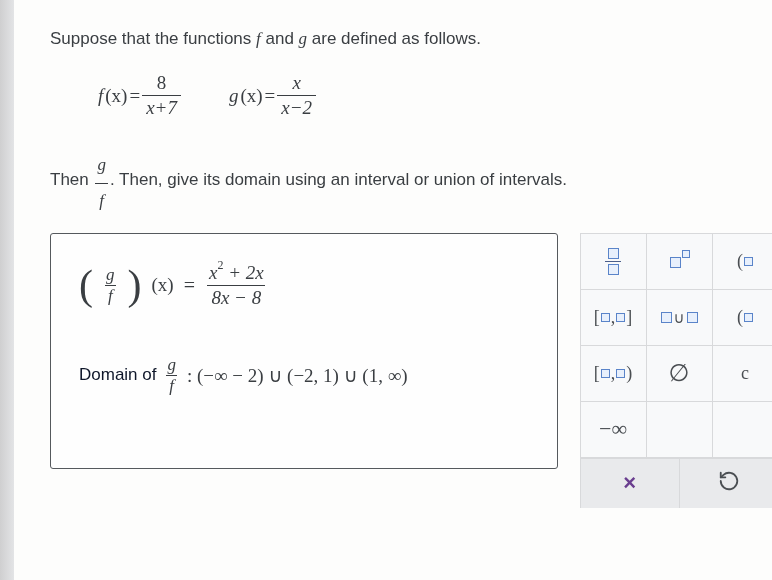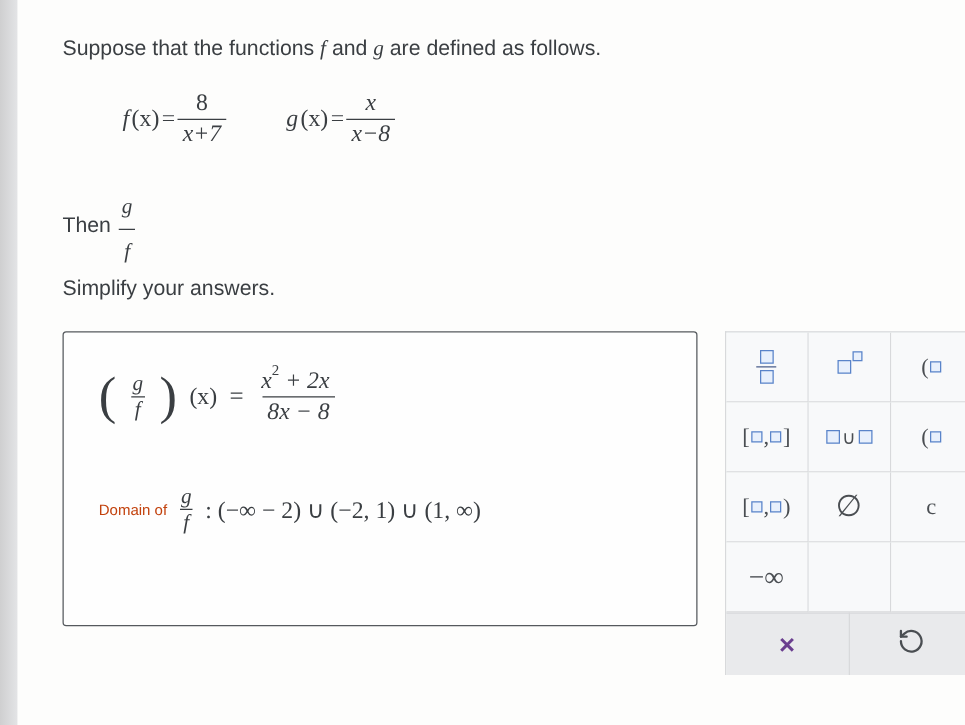--- a/index.html
+++ b/index.html
@@ -47,21 +47,21 @@
       background: #fefefe;
     }
     .eqrow { display: flex; align-items: center; gap: 10px; font-family: Georgia, 'Times New Roman', serif; font-size: 20px; font-style: italic; margin-bottom: 46px;}
     .big-paren { font-size: 42px; font-style: normal; line-height: 0.7; font-family: 'Times New Roman', serif; }
     .sfrac { display: inline-flex; flex-direction: column; align-items: center; }
     .sfrac .num { padding: 0 3px 0 3px; font-size: 17px; }
     .sfrac .den { border-top: 1.2px solid #3a3e42; padding: 0 3px; font-size: 17px; }
     .ans-frac .num { position: relative; font-style: italic;}
     .sup2 { font-size: 12px; position: relative; top: -10px; left: 0px; font-style: normal;}
     .domrow { display: flex; align-items: center; gap: 8px; font-size: 18px; }
-    .domlabel { font-family: Arial, sans-serif; font-size: 12px; color: #c2410c; }
+    .domlabel { font-family: Arial, sans-serif; font-size: 17px; color: #0f172a; }
     .domexpr { font-family: Georgia, 'Times New Roman', serif; font-size: 19px; }
     .keypad {
       width: 196px;
       background: #f3f4f5;
       border: 1px solid #d8d9db;
       border-right: none;
       border-bottom: none;
       position: relative;
     }
     .kp-grid { display: grid; grid-template-columns: 66px 66px 66px; }
@@ -122,49 +122,48 @@
         <span class="num upright">8</span>
         <span class="den"><span>x+7</span></span>
       </span>
     </div>
     <div class="fline">
       <span>g</span>
         <span class="upright">(x)</span>
       <span class="upright">=</span>
       <span class="frac">
         <span class="num">x</span>
-        <span class="den"><span>x−8</span></span>
+        <span class="den"><span>x−2</span></span>
       </span>
     </div>
   </div>
 
   <div class="instruct">
     <span>Then </span>
     <span class="frac" style="font-family:Georgia,serif; font-style:italic; position:relative; top:2px;">
       <span class="num">g</span>
       <span class="den">f</span>
-    </span>
+    </span><span>. Then, give its domain using an interval or union of intervals.</span>
     <br>
-    <span>Simplify your answers.</span>
   </div>
 
   <div class="answer-area">
 
     <div class="answer-box">
 
       <div class="eqrow">
         <span class="big-paren">(</span>
         <span class="sfrac">
           <span class="num">g</span>
           <span class="den">f</span>
         </span>
         <span class="big-paren">)</span>
         <span class="upright" style="font-size:19px;">(x)</span>
         <span class="upright"> = </span>
-        <span class="frac ans-frac" style="font-size:19px;align-items:flex-end;">
+        <span class="frac ans-frac" style="font-size:19px;">
           <span class="num">
             <span>x</span><span class="sup2">2</span><span> + 2x</span>
           </span>
           <span class="den">8x − 8</span>
         </span>
       </div>
 
       <div class="domrow">
         <span class="domlabel">Domain of </span>
         <span class="sfrac" style="font-style:italic; font-family:Georgia,serif;">

